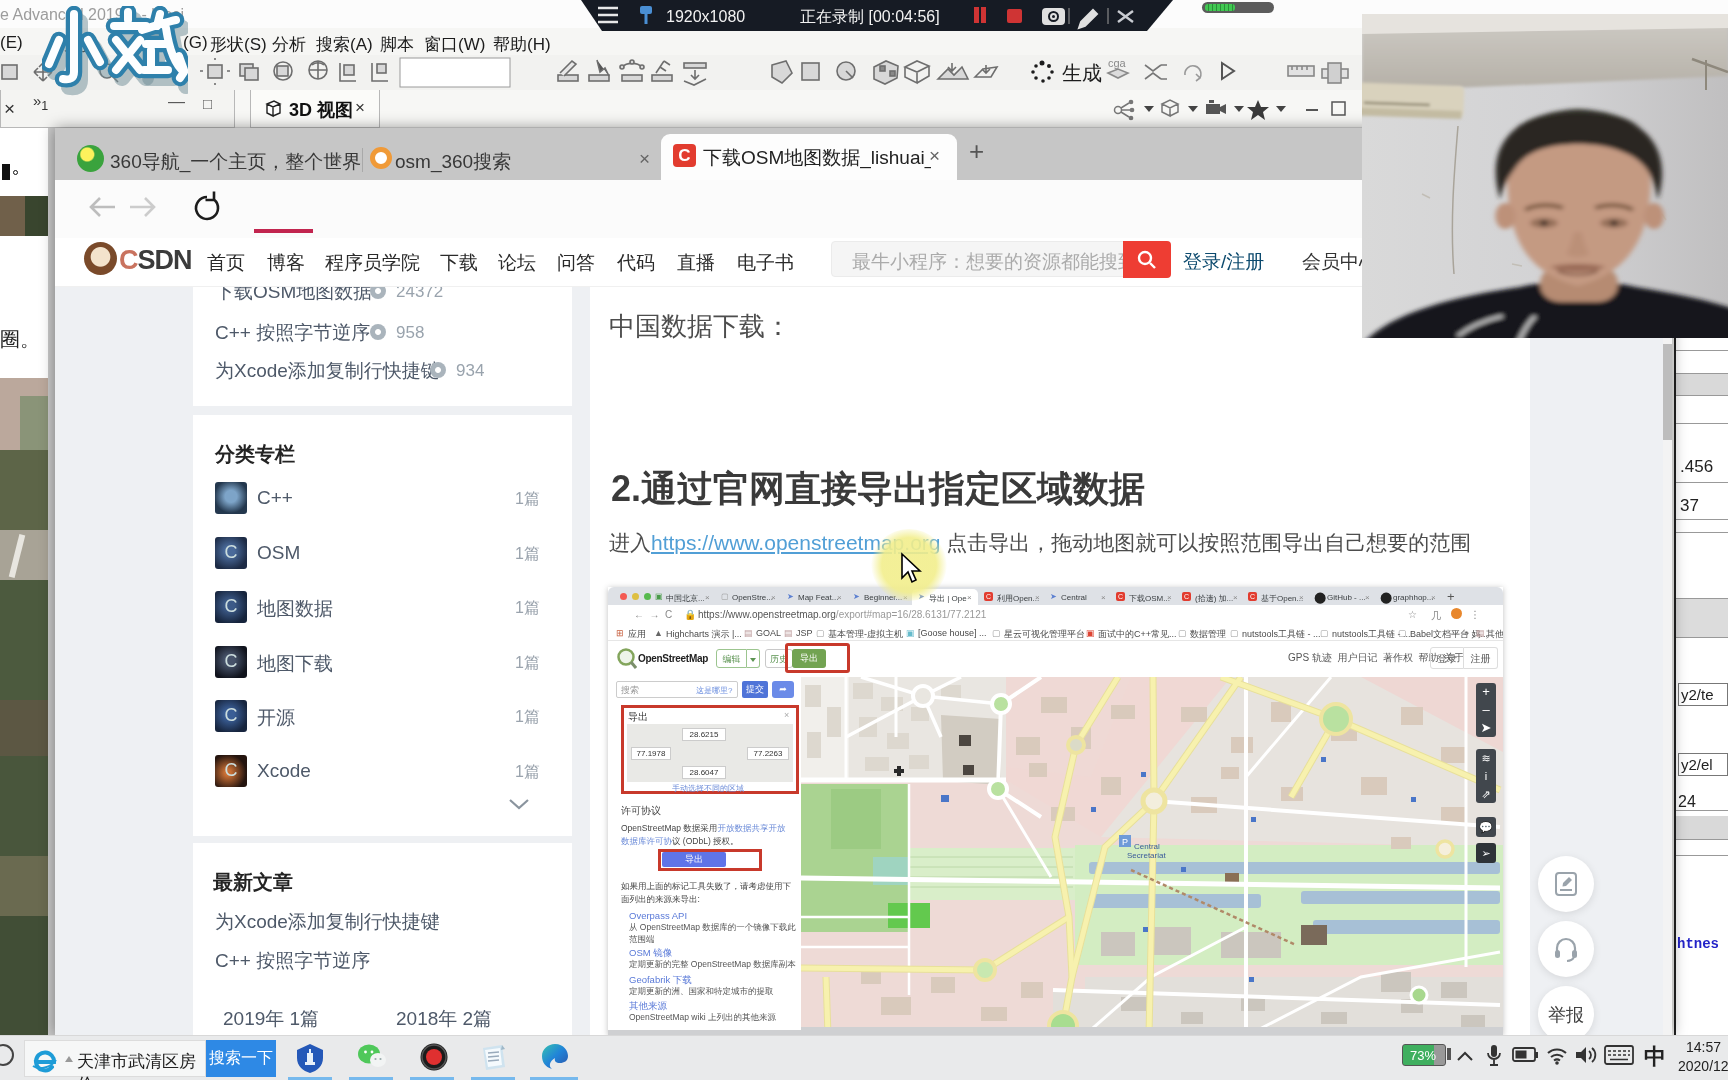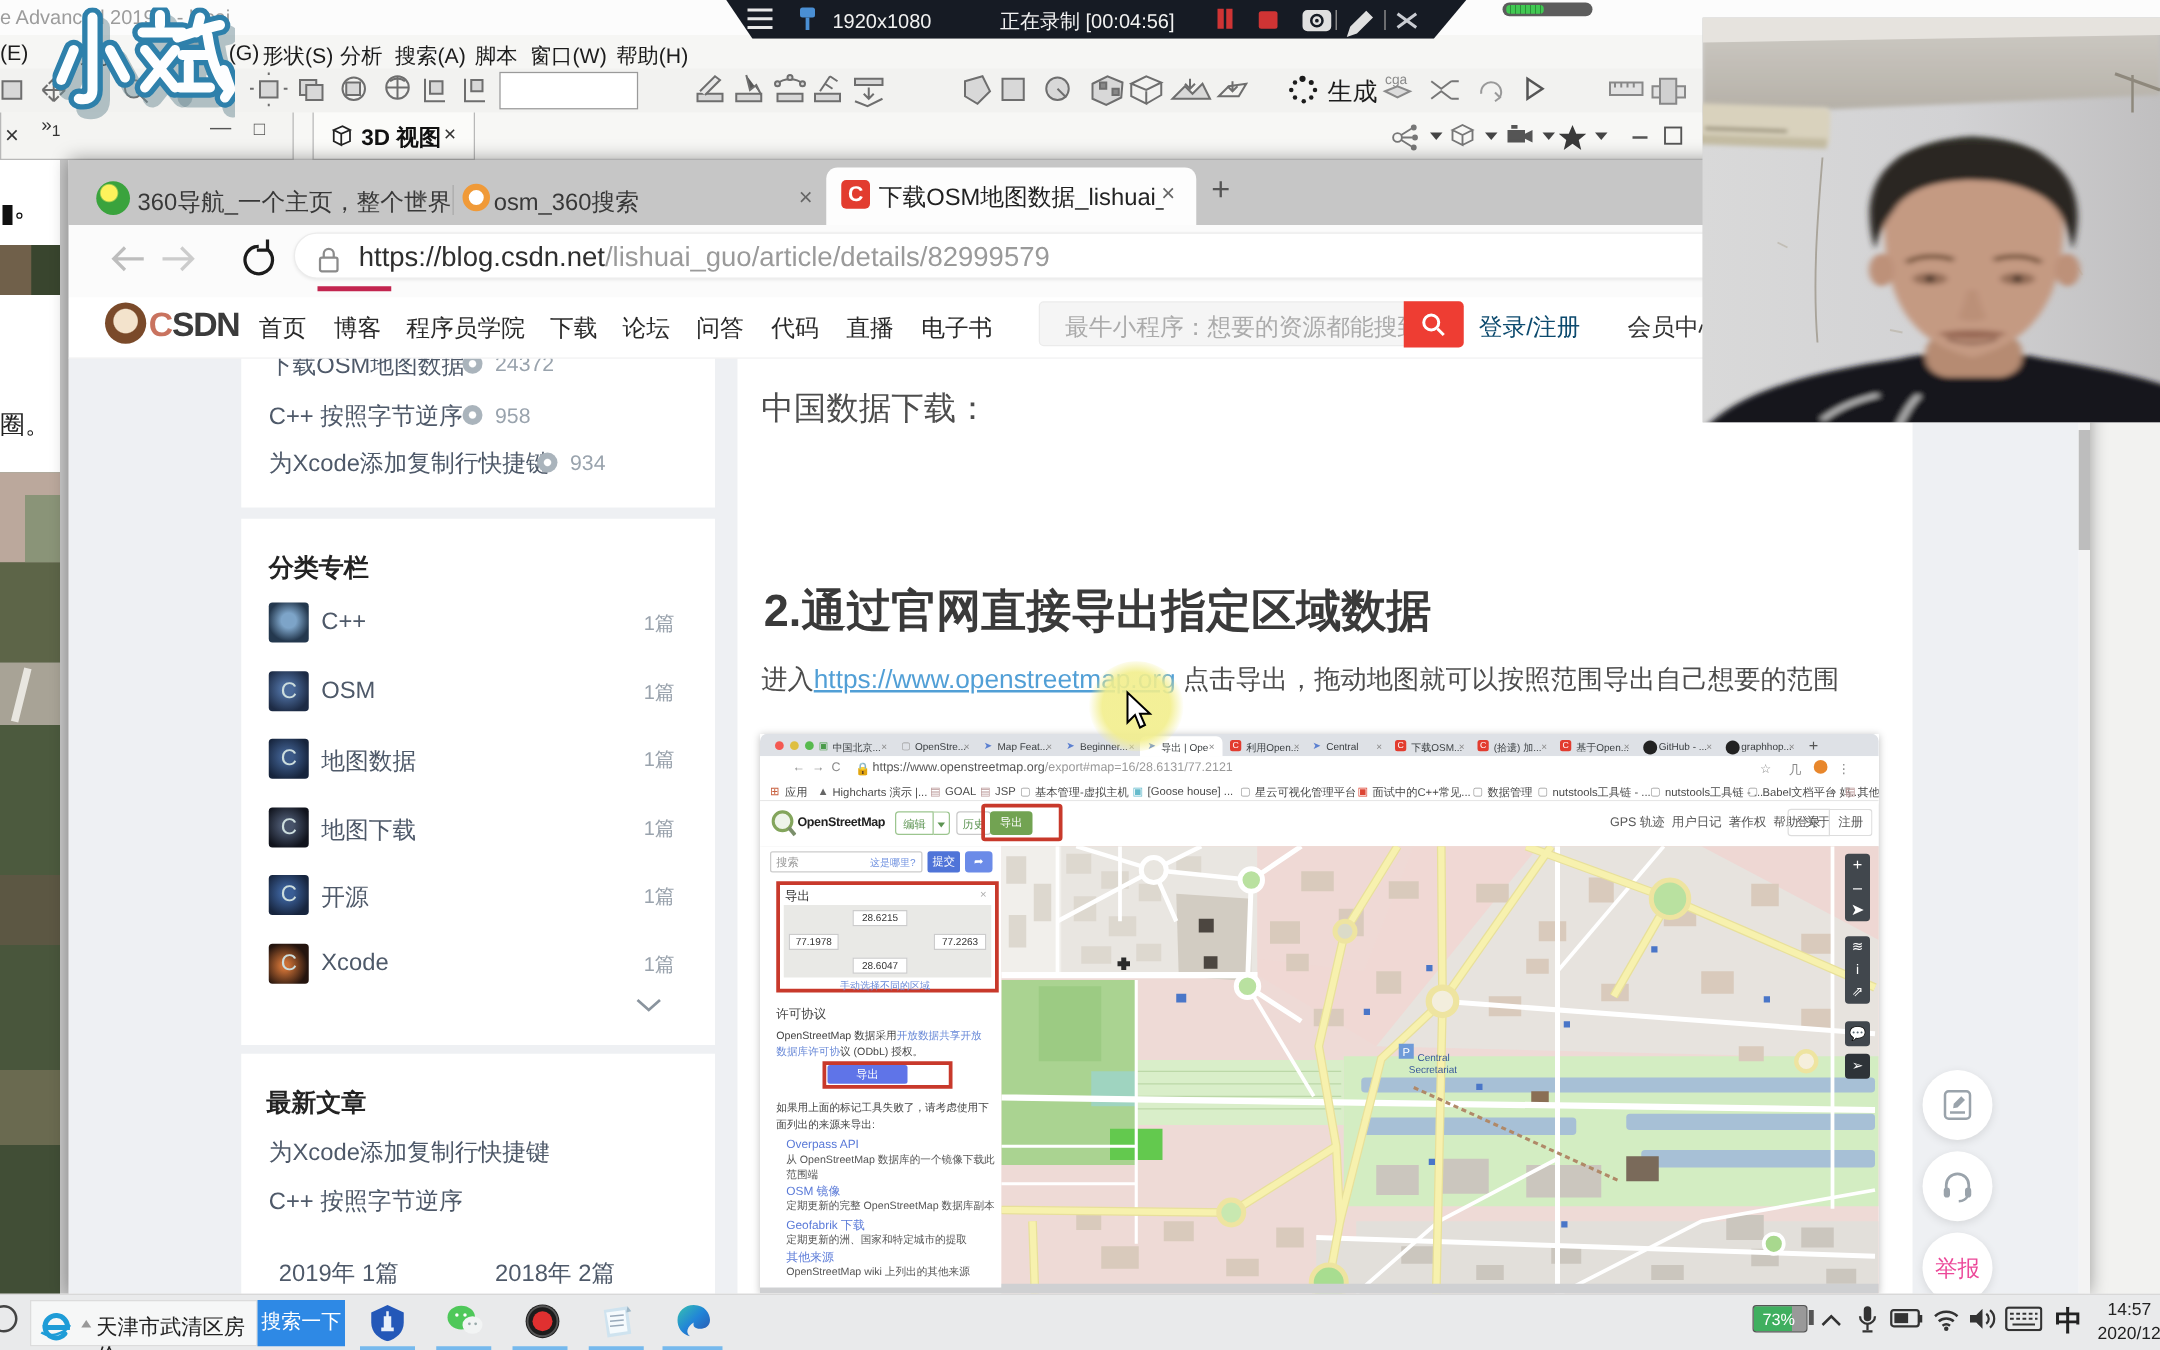--- a/index.html
+++ b/index.html
@@ -142,20 +142,38 @@
       <div class="abs" style="left:0;top:560px;width:48px;height:100px;background:#49563c"></div>
       <div class="abs" style="left:0;top:660px;width:48px;height:60px;background:#6a6a50"></div>
       <div class="abs" style="left:0;top:720px;width:48px;height:119px;background:#414e36"></div>
     </div>
     <div class="abs" style="left:2px;top:36px;width:8px;height:16px;background:#111"></div>
     <span class="abs" style="left:0;top:196px;font-size:20px;color:#222;background:#fff;padding:2px 4px 2px 0">圈。</span>
     <div class="abs" style="left:13px;top:42px;width:5px;height:5px;border:1.5px solid #111;border-radius:50%"></div>
     <div class="abs" style="left:48px;top:0;width:7px;height:907px;background:#c9c9c9"></div>
   </div>
 
+  <div class="abs" id="rightpanel" style="left:1674px;top:338px;width:54px;height:697px;background:#fff;border-left:2px solid #222;font-size:17px;color:#222">
+    <div class="abs" style="left:0;top:12px;width:54px;height:1px;background:#999"></div>
+    <div class="abs" style="left:0;top:35px;width:54px;height:23px;background:#d9d9d9;border-top:1px solid #999;border-bottom:1px solid #999"></div>
+    <div class="abs" style="left:0;top:85px;width:54px;height:1px;background:#999"></div>
+    <div class="abs" style="left:4px;top:119px">.456</div>
+    <div class="abs" style="left:0;top:144px;width:54px;height:1px;background:#999"></div>
+    <div class="abs" style="left:4px;top:158px">37</div>
+    <div class="abs" style="left:0;top:181px;width:54px;height:1px;background:#999"></div>
+    <div class="abs" style="left:0;top:194px;width:54px;height:1px;background:#999"></div>
+    <div class="abs" style="left:0;top:260px;width:54px;height:40px;background:#dcdcdc;border-top:1px solid #999;border-bottom:1px solid #999"></div>
+    <div class="abs" style="left:2px;top:345px;width:50px;height:23px;border:1px solid #777;font-size:15px;padding:2px 0 0 2px">y2/te</div>
+    <div class="abs" style="left:2px;top:415px;width:50px;height:23px;border:1px solid #777;font-size:15px;padding:2px 0 0 2px">y2/el</div>
+    <div class="abs" style="left:2px;top:455px;font-size:16px">24</div>
+    <div class="abs" style="left:0;top:472px;width:54px;height:1px;background:#999"></div>
+    <div class="abs" style="left:0;top:478px;width:54px;height:24px;background:#d9d9d9;border-bottom:1px solid #999"></div>
+    <div class="abs" style="left:0;top:517px;width:54px;height:1px;background:#999"></div>
+    <div class="abs" style="left:1px;top:598px;font-family:'Liberation Mono',monospace;font-weight:bold;color:#2323c8;font-size:14px">htnes</div>
+  </div>
 </div>
 
 <div class="abs" id="browser" style="left:55px;top:128px;width:1617px;height:907px;background:#fff;box-shadow:0 0 14px rgba(0,0,0,.4)">
 
   <div class="abs" style="left:0;top:0;width:1617px;height:52px;background:#c6c6c6">
     <div class="abs" style="left:22px;top:14px;width:584px;height:38px;font-size:19px;color:#383838">
       <div class="abs" style="left:0px;top:3px;width:27px;height:27px;border-radius:50%;background:radial-gradient(circle at 38% 35%,#fdf25c 26%,#3aa33d 32%)"></div>
       <span class="abs" style="left:33px;top:7px">360导航_一个主页，整个世界</span>
       <span class="abs" style="left:254px;top:6px;color:#666">×</span>
       <div class="abs" style="left:285px;top:6px;width:1px;height:24px;background:#a9a9a9"></div>
@@ -170,27 +188,20 @@
     </div>
     <span class="abs" style="left:914px;top:8px;font-size:26px;color:#555;font-weight:300">+</span>
   </div>
 
   <div class="abs" style="left:0;top:52px;width:1617px;height:58px;background:#fbfbfb">
     <svg class="abs" style="left:20px;top:9px" width="180" height="36" viewBox="0 0 180 36">
       <path d="M25 9 L16 18 L25 27 M16 18 H40" stroke="#bdbdbd" stroke-width="2.6" fill="none"></path>
       <path d="M70 9 L79 18 L70 27 M55 18 H79" stroke="#ccc" stroke-width="2.6" fill="none"></path>
       <path d="M132 8 A 11 11 0 1 0 139 10.5 M139 2.5 v8.5 h-8.5" stroke="#1c1c1c" stroke-width="2.6" fill="none"></path>
     </svg>
-    <div class="abs" style="left:180px;top:6px;width:1430px;height:37px;border:1px solid #ececec;border-radius:20px;background:#fff;box-shadow:0 1px 3px rgba(0,0,0,.08)">
-      <svg class="abs" style="left:17px;top:9px" width="20" height="24" viewBox="0 0 20 24">
-          <rect x="3" y="10" width="14" height="11" rx="1.5" fill="none" stroke="#8b8b8b" stroke-width="1.8"></rect>
-          <path d="M6 10 V7 a4 4 0 0 1 8 0 v3" fill="none" stroke="#8b8b8b" stroke-width="1.8"></path>
-        </svg>
-      <span class="abs" style="left:51px;top:6px;font-size:22px;color:#2e2e2e">https://blog.csdn.net<span style="color:#9a9a9a">/lishuai_guo/article/details/82999579</span></span>
-    </div>
     <div class="abs" style="left:199px;top:49px;width:59px;height:4px;background:#c2254f"></div>
   </div>
 
   <div class="abs" style="left:0;top:110px;width:1617px;height:49px;background:#fff;border-bottom:1px solid #f0f0f0">
     <div class="abs" style="left:29px;top:4px;width:33px;height:33px;border-radius:50%;background:radial-gradient(circle at 50% 45%,#f3e3cc 38%,#7a4a2a 42%)"></div>
     <b class="abs" style="left:64px;top:7px;font-size:27px;letter-spacing:-1px"><span style="color:#c9735f">C</span><span style="color:#3b3b3b">SDN</span></b>
     <div class="abs" style="left:0;top:12px;font-size:19px;color:#2a2a2a;white-space:nowrap">
       <span class="abs" style="left:152px">首页</span>
         <span class="abs" style="left:212px">博客</span>
         <span class="abs" style="left:270px">程序员学院</span>
@@ -585,21 +596,21 @@
     </div>
     <div class="abs" style="left:1483px;top:634px;width:56px;height:56px;border-radius:50%;background:#fff;box-shadow:0 2px 8px rgba(0,0,0,.1)">
       <svg class="abs" style="left:15px;top:14px" width="26" height="28" viewBox="0 0 26 28">
           <path d="M4 16 v-3 a9 9 0 0 1 18 0 v3" fill="none" stroke="#9aa3ab" stroke-width="2.2"></path>
           <rect x="2" y="15" width="5" height="8" rx="2.5" fill="#9aa3ab"></rect>
           <rect x="19" y="15" width="5" height="8" rx="2.5" fill="#9aa3ab"></rect>
           <path d="M21 22 a8 6 0 0 1 -7 4" fill="none" stroke="#9aa3ab" stroke-width="2"></path>
         </svg>
     </div>
     <div class="abs" style="left:1483px;top:699px;width:56px;height:56px;border-radius:50%;background:#fff;box-shadow:0 2px 8px rgba(0,0,0,.1)">
-      <span class="abs" style="left:10px;top:17px;font-size:18px;color:#ec4899">举报</span>
+      <span class="abs" style="left:10px;top:17px;font-size:18px;color:#404040">举报</span>
     </div>
   </div>
 
   <div class="abs" style="left:1608px;top:159px;width:9px;height:748px;background:#f3f3f3">
     <div class="abs" style="left:0;top:57px;width:9px;height:96px;background:#bdbdbd"></div>
   </div>
 </div>
 
 <svg class="abs" style="left:560px;top:0" width="720" height="31" viewBox="0 0 720 31">
   <path d="M21 0 L613 0 L587 31 L42 31 Z" fill="#161b24"></path>

